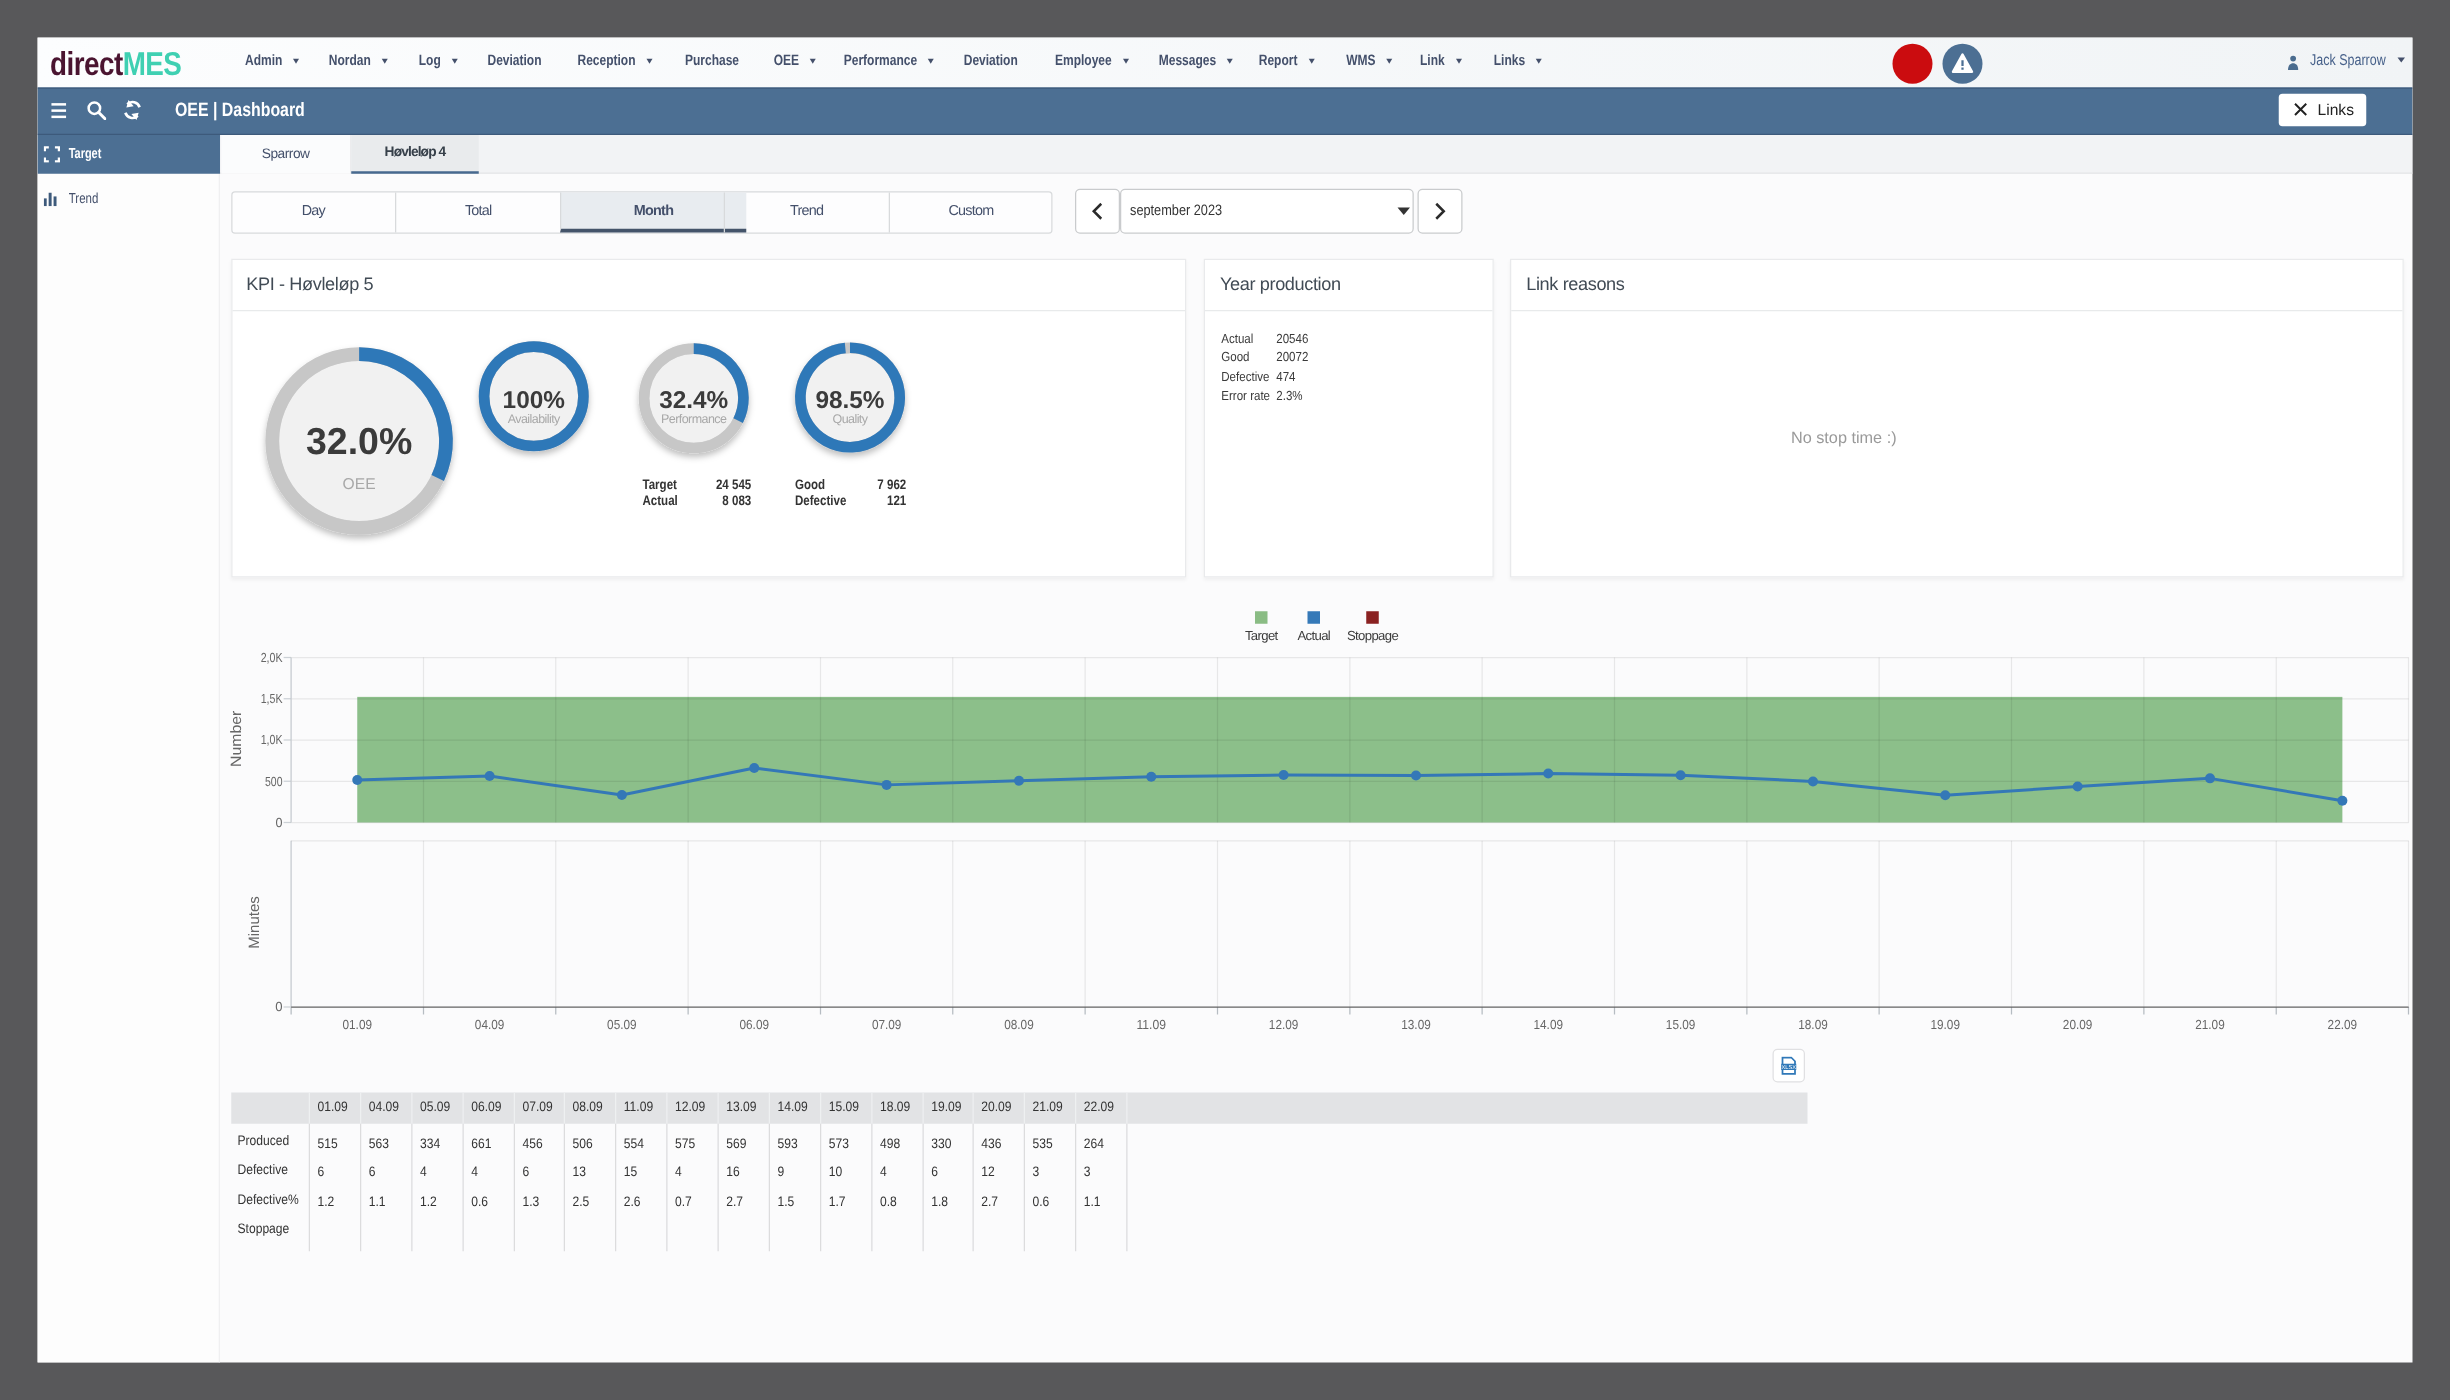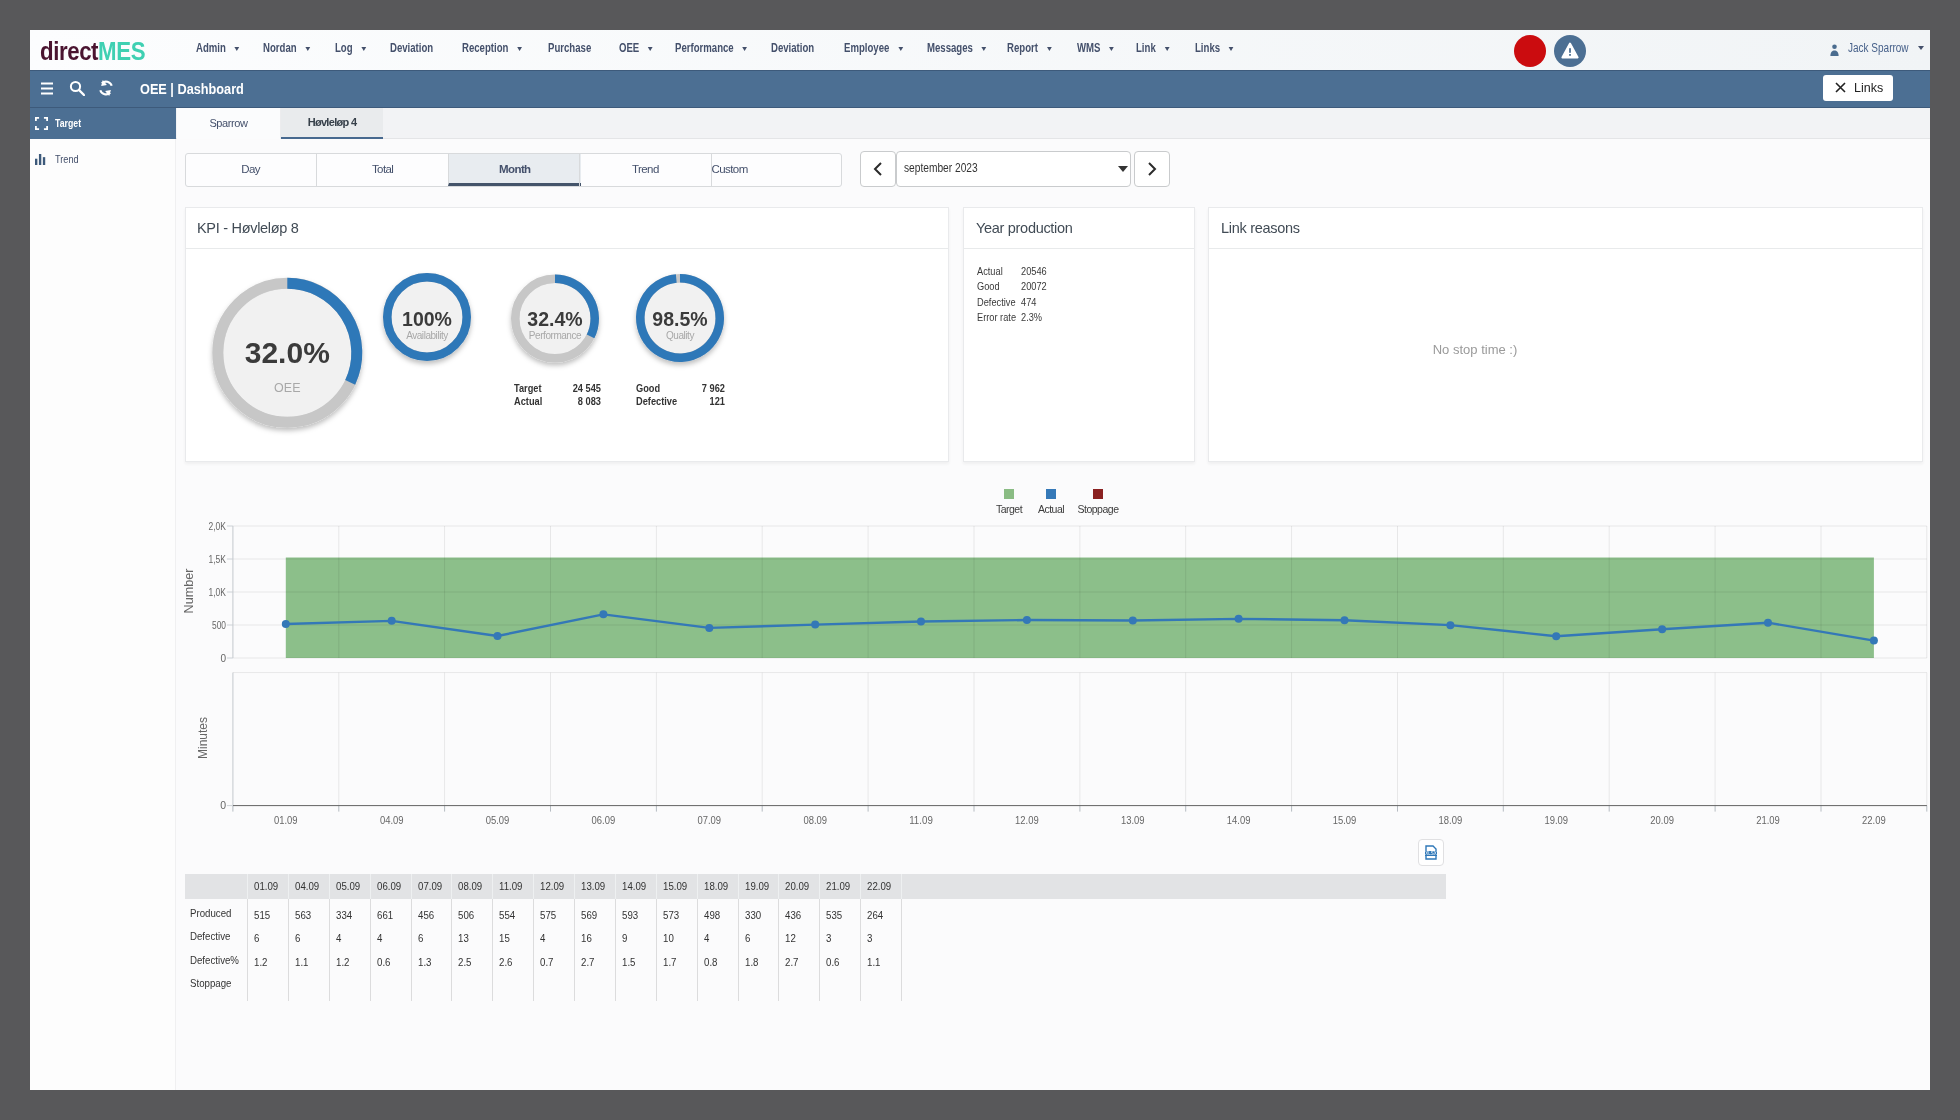--- a/index.html
+++ b/index.html
@@ -74,36 +74,36 @@
       <rect x="5" y="0" width="3" height="14" fill="#3d5a7b"></rect>
       <rect x="10" y="4" width="3" height="10" fill="#3d5a7b"></rect>
     </svg>
 <div class="abs" style="left:25px;top:123px;font-size:11.5px;color:#44506b;white-space:nowrap;transform:scaleX(0.8);transform-origin:left center;">Trend</div>
 <div class="abs" style="left:146px;top:78px;width:1754px;height:31px;background:#f2f3f5;border-bottom:1px solid #e4e5e7;"></div>
 <div class="abs" style="left:147px;top:78px;width:104px;height:31px;background:#fbfcfd;border-right:1px solid #ececee;line-height:30px;text-align:center;font-size:11px;letter-spacing:-0.4px;color:#44506b;">Sparrow</div>
 <div class="abs" style="left:251px;top:78px;width:102px;height:31px;background:#e9ebed;border-bottom:2.5px solid #47698f;line-height:29px;text-align:center;font-size:11px;letter-spacing:-0.7px;font-weight:bold;color:#37404a;">Høvleløp 4</div>
 <div class="abs" style="left:155px;top:123px;width:657px;height:34px;background:#fdfdfe;border:1px solid #d8dadc;border-radius:3px;"></div>
 <div class="abs" style="left:155.0px;top:124px;width:131.4px;height:32px;line-height:30px;text-align:center;font-size:11.5px;letter-spacing:-0.6px;color:#44506b;">Day</div>
 <div class="abs" style="left:286.4px;top:124px;width:131.4px;height:32px;border-left:1px solid #d8dadc;line-height:30px;text-align:center;font-size:11.5px;letter-spacing:-0.6px;color:#44506b;">Total</div>
-<div class="abs" style="left:417.8px;top:124px;width:133px;height:32px;background:#e8ecf0;border-bottom:3px solid #44546a;border-left:1px solid #d8dadc;line-height:30px;text-align:center;font-size:11.5px;letter-spacing:-0.6px;font-weight:bold;color:#44506b;">Month</div>
+<div class="abs" style="left:417.8px;top:124px;width:149px;height:32px;background:#e8ecf0;border-bottom:3px solid #44546a;border-left:1px solid #d8dadc;line-height:30px;text-align:center;font-size:11.5px;letter-spacing:-0.6px;font-weight:bold;color:#44506b;">Month</div>
 <div class="abs" style="left:549.2px;top:124px;width:131.4px;height:32px;border-left:1px solid #d8dadc;line-height:30px;text-align:center;font-size:11.5px;letter-spacing:-0.6px;color:#44506b;">Trend</div>
-<div class="abs" style="left:680.6px;top:124px;width:131.4px;height:32px;border-left:1px solid #d8dadc;line-height:30px;font-size:11.5px;letter-spacing:-0.6px;color:#44506b;">Custom</div>
+<div class="abs" style="left:680.6px;top:124px;width:131.4px;height:32px;border-left:1px solid #d8dadc;line-height:30px;text-align:center;font-size:11.5px;letter-spacing:-0.6px;color:#44506b;">Custom</div>
 <div class="abs" style="left:830px;top:121px;width:36px;height:36px;background:#fff;border:1px solid #c9cbcd;border-radius:4px;"></div>
 <svg class="abs" style="left:843px;top:132px;" width="9" height="14" viewBox="0 0 9 14">
       <path d="M8 1 L2 7 L8 13" fill="none" stroke="#2b2b2b" stroke-width="2"></path>
     </svg>
 <div class="abs" style="left:866px;top:121px;width:235px;height:36px;background:#fff;border:1px solid #c9cbcd;border-radius:4px;"></div>
 <div class="abs" style="left:874px;top:131px;font-size:12px;color:#333;white-space:nowrap;transform:scaleX(0.85);transform-origin:left center;">september 2023</div>
 <div class="abs" style="left:1088px;top:136px;width:0;height:0;border-left:5px solid transparent;border-right:5px solid transparent;border-top:6px solid #333;"></div>
 <div class="abs" style="left:1104px;top:121px;width:36px;height:36px;background:#fff;border:1px solid #c9cbcd;border-radius:4px;"></div>
 <svg class="abs" style="left:1118px;top:132px;" width="9" height="14" viewBox="0 0 9 14">
       <path d="M1 1 L7 7 L1 13" fill="none" stroke="#2b2b2b" stroke-width="2"></path>
     </svg>
 <div class="abs" style="left:155px;top:177px;width:764px;height:255px;background:#fff;border:1px solid #e9eaec;box-shadow:0 2px 3px rgba(0,0,0,0.05);"></div>
-<div class="abs" style="left:167px;top:190px;font-size:14.5px;letter-spacing:-0.3px;color:#414b55;white-space:nowrap;">KPI - Høvleløp 8</div>
+<div class="abs" style="left:167px;top:190px;font-size:14.5px;letter-spacing:-0.3px;color:#414b55;white-space:nowrap;">KPI - Høvleløp 5</div>
 <div class="abs" style="left:156px;top:218px;width:762px;height:1px;background:#e8eaeb;"></div>
 <div class="abs" style="left:933px;top:177px;width:232px;height:255px;background:#fff;border:1px solid #e9eaec;box-shadow:0 2px 3px rgba(0,0,0,0.05);"></div>
 <div class="abs" style="left:946px;top:190px;font-size:14.5px;letter-spacing:-0.3px;color:#414b55;white-space:nowrap;">Year production</div>
 <div class="abs" style="left:934px;top:218px;width:230px;height:1px;background:#e8eaeb;"></div>
 <div class="abs" style="left:1178px;top:177px;width:715px;height:255px;background:#fff;border:1px solid #e9eaec;box-shadow:0 2px 3px rgba(0,0,0,0.05);"></div>
 <div class="abs" style="left:1191px;top:190px;font-size:14.5px;letter-spacing:-0.3px;color:#414b55;white-space:nowrap;">Link reasons</div>
 <div class="abs" style="left:1179px;top:218px;width:713px;height:1px;background:#e8eaeb;"></div>
 <div class="abs" style="left:484px;top:351.5px;font-size:11px;font-weight:bold;color:#333;white-space:nowrap;transform:scaleX(0.84);transform-origin:left center;">Target</div>
 <div class="abs" style="left:490.5px;top:351.5px;width:80px;text-align:right;font-size:11px;font-weight:bold;color:#333;transform:scaleX(0.84);transform-origin:right center;">24 545</div>
 <div class="abs" style="left:484px;top:365px;font-size:11px;font-weight:bold;color:#333;white-space:nowrap;transform:scaleX(0.84);transform-origin:left center;">Actual</div>

